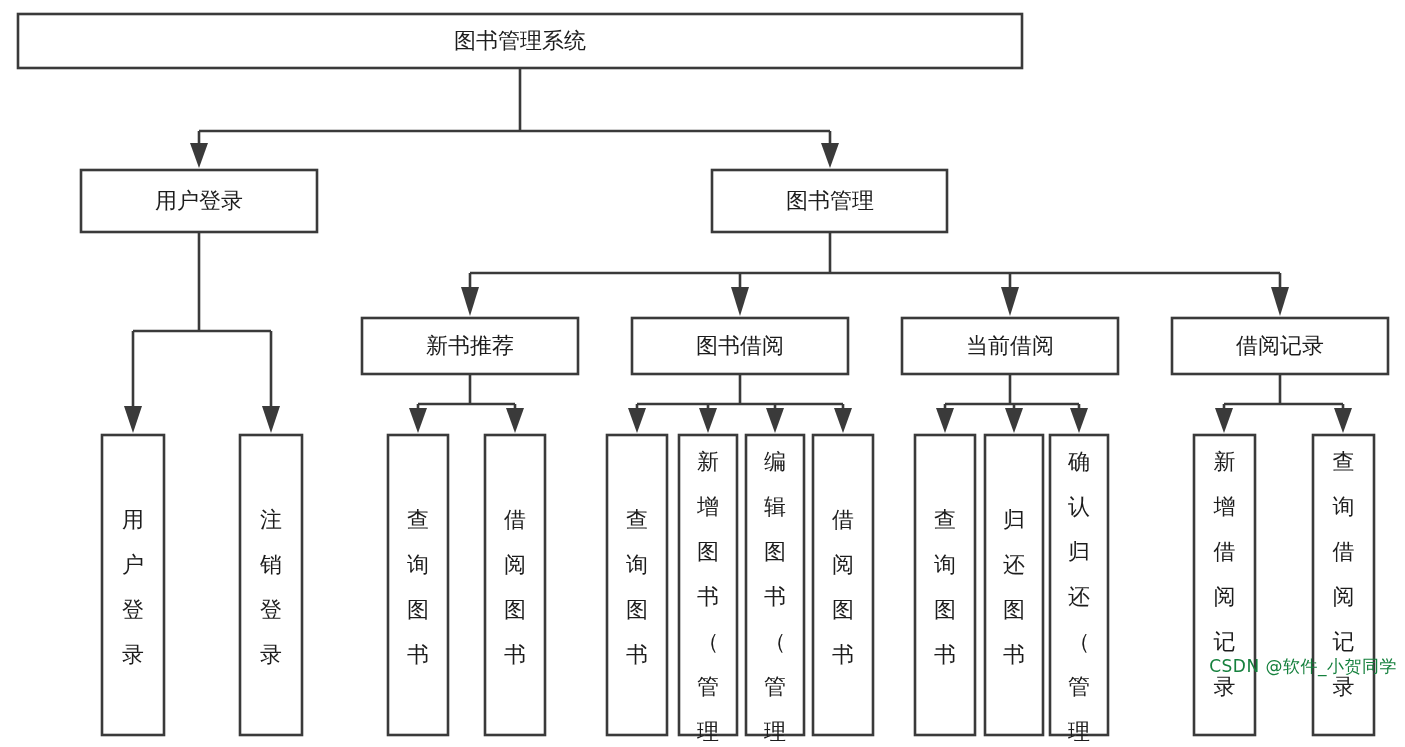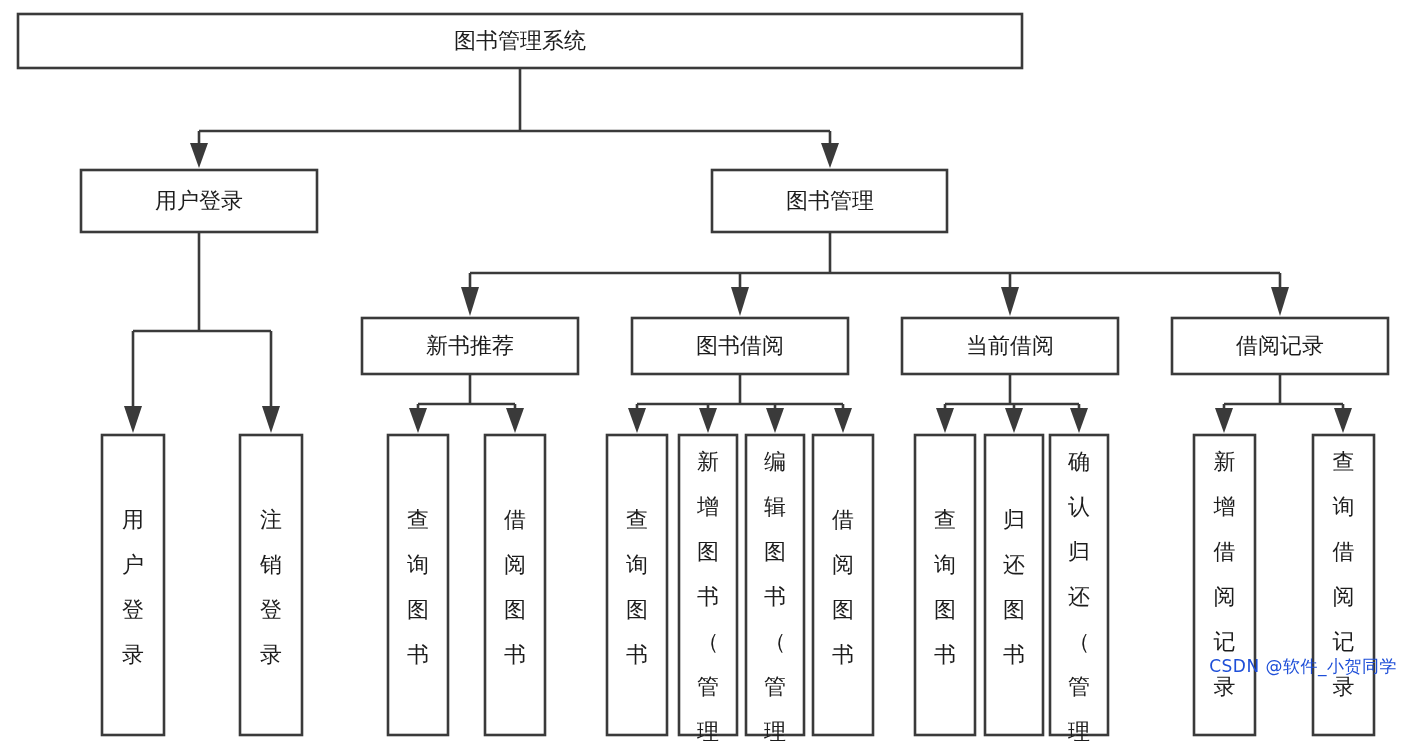--- a/index.html
+++ b/index.html
@@ -54,21 +54,21 @@
     font-size: 22px;
     fill: #1c1c1c;
     text-anchor: middle;
   }
   .watermark-text {
     position: absolute;
     right: 8px;
     bottom: 4px;
     font-family: "DejaVu Sans", "Liberation Sans", sans-serif;
     font-size: 17px;
-    color: #1d4ed8;
+    color: #15803d;
     letter-spacing: 0.5px;
     white-space: nowrap;
     user-select: none;
   }
 </style>
 </head>
 <body>
 
 <div id="diagram-root">
 

